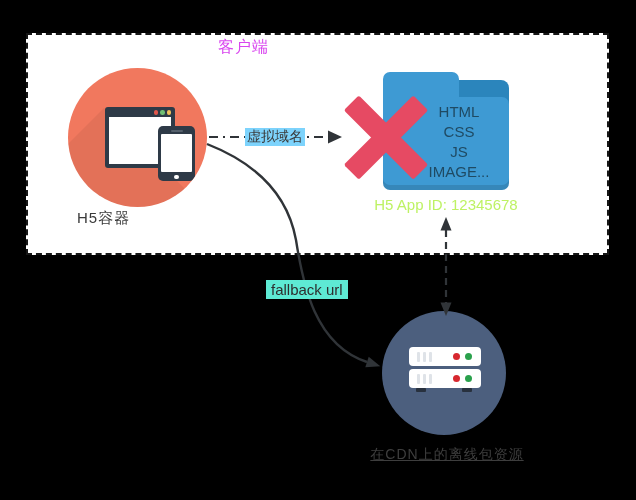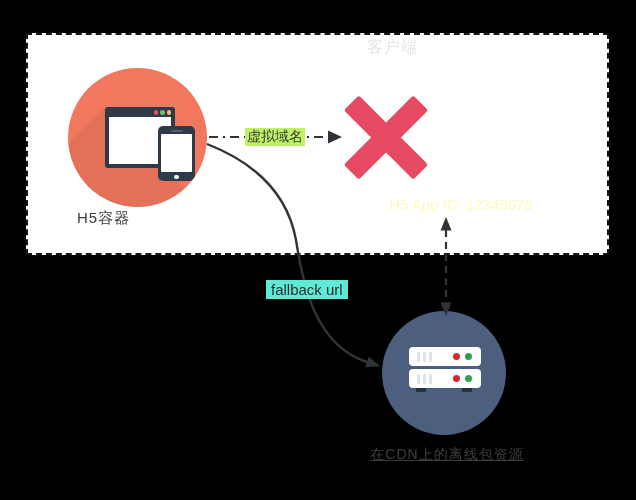--- a/index.html
+++ b/index.html
@@ -8,22 +8,22 @@
     background:#000;
     font-family:"Liberation Sans", sans-serif;
     -webkit-font-smoothing:antialiased;
   }
   
   .client-box {
     position:absolute; left:26px; top:33px; width:583px; height:222px;
     background:#ffffff; border:2px dashed #161616; box-sizing:border-box; z-index:1;
   }
   .client-label {
-    position:absolute; left:218px; top:37px; width:200px; text-align:right;
-    font-size:16px; color:#e5e5e5; z-index:50; letter-spacing:1px;
+    position:absolute; left:218px; top:37px; width:200px; text-align:left;
+    font-size:16px; color:#d946ef; z-index:50; letter-spacing:1px;
   }
   
   .h5-circle {
     position:absolute; left:68px; top:68px; width:139px; height:139px;
     border-radius:50%; background:#f1785e; overflow:hidden; z-index:10;
   }
   .h5-circle .long-shadow {
     position:absolute; left:36px; top:40px; width:200px; height:130px;
     background:rgba(0,0,0,0.055); transform:rotate(45deg); transform-origin:0 0;
   }
@@ -54,22 +54,22 @@
   .folder { position:absolute; left:383px; top:72px; width:126px; height:118px; z-index:10; }
   .folder .back  { position:absolute; left:22px; top:8px; width:104px; height:58px; background:#2b85bc; border-radius:8px; }
   .folder .tab   { position:absolute; left:0; top:0; width:76px; height:42px; background:#3e9ad3; border-radius:7px; }
   .folder .front { position:absolute; left:0; top:25px; width:126px; height:93px; background:#3e9ad3; border-radius:7px;
                    box-shadow: inset 0 -5px 0 rgba(0,0,0,0.12); }
   .folder .files {
     position:absolute; left:20px; top:30px; width:112px; text-align:center;
     font-size:15px; line-height:20px; color:#1f4a63;
   }
   .app-id {
-    position:absolute; left:381px; top:196px; width:160px; text-align:center;
-    font-size:15px; color:#fef9c3; z-index:50;
+    position:absolute; left:366px; top:196px; width:160px; text-align:center;
+    font-size:15px; color:#bef264; z-index:50;
   }
   
   .x-mark { position:absolute; left:330px; top:81px; width:112px; height:112px; z-index:40; }
   .x-mark .b { position:absolute; left:7px; top:45.5px; width:98px; height:21px; background:#e64a63; border-radius:2px; }
   .x-mark .b1 { transform:rotate(45deg); }
   .x-mark .b2 { transform:rotate(-45deg); }
   
   .cdn-circle {
     position:absolute; left:382px; top:311px; width:124px; height:124px;
     border-radius:50%; background:#4c5f7e; z-index:10;
@@ -83,21 +83,21 @@
   .server .led.red   { right:21px; background:#d7282f; }
   .server .led.green { right:9px;  background:#2aa14c; }
   .cdn-circle .foot { position:absolute; top:77px; width:10px; height:4px; background:#28313e; border-radius:1px; }
   .cdn-circle .foot.f1 { left:34px; } .cdn-circle .foot.f2 { left:80px; }
   .cdn-label {
     position:absolute; left:344px; top:446px; width:206px; text-align:center;
     font-size:14px; color:#3e3e3e; z-index:50; letter-spacing:1px;text-decoration:underline;
   }
   
   .vd-label {
-    position:absolute; left:245px; top:128px; background:#bef264; padding:0 2px;
+    position:absolute; left:245px; top:128px; background:#7dd3fc; padding:0 2px;
     font-size:14px; color:#3a3a3a; z-index:50;
   }
   .fb-label {
     position:absolute; left:266px; top:280px; background:#5eead4; padding:1px 5px;
     font-size:15px; color:#2e2e2e; z-index:50;
   }
   
   .connectors { position:absolute; left:0; top:0; z-index:30; pointer-events:none; }
 </style>
 </head>
@@ -119,20 +119,31 @@
       <div class="content"></div>
     </div>
     <div class="phone">
       <div class="speaker"></div>
       <div class="screen"></div>
       <div class="home"></div>
     </div>
   </div>
   <div class="h5-label">H5容器</div>
 
+  <div class="folder">
+    <div class="back"></div>
+    <div class="tab"></div>
+    <div class="front"></div>
+    <div class="files">
+      <div>HTML</div>
+      <div>CSS</div>
+      <div>JS</div>
+      <div>IMAGE...</div>
+    </div>
+  </div>
   <div class="app-id">H5 App ID: 12345678</div>
 
   <div class="x-mark">
     <div class="b b1"></div>
     <div class="b b2"></div>
   </div>
 
   <div class="cdn-circle">
     <div class="server s1">
       <span class="slat k1"></span>

